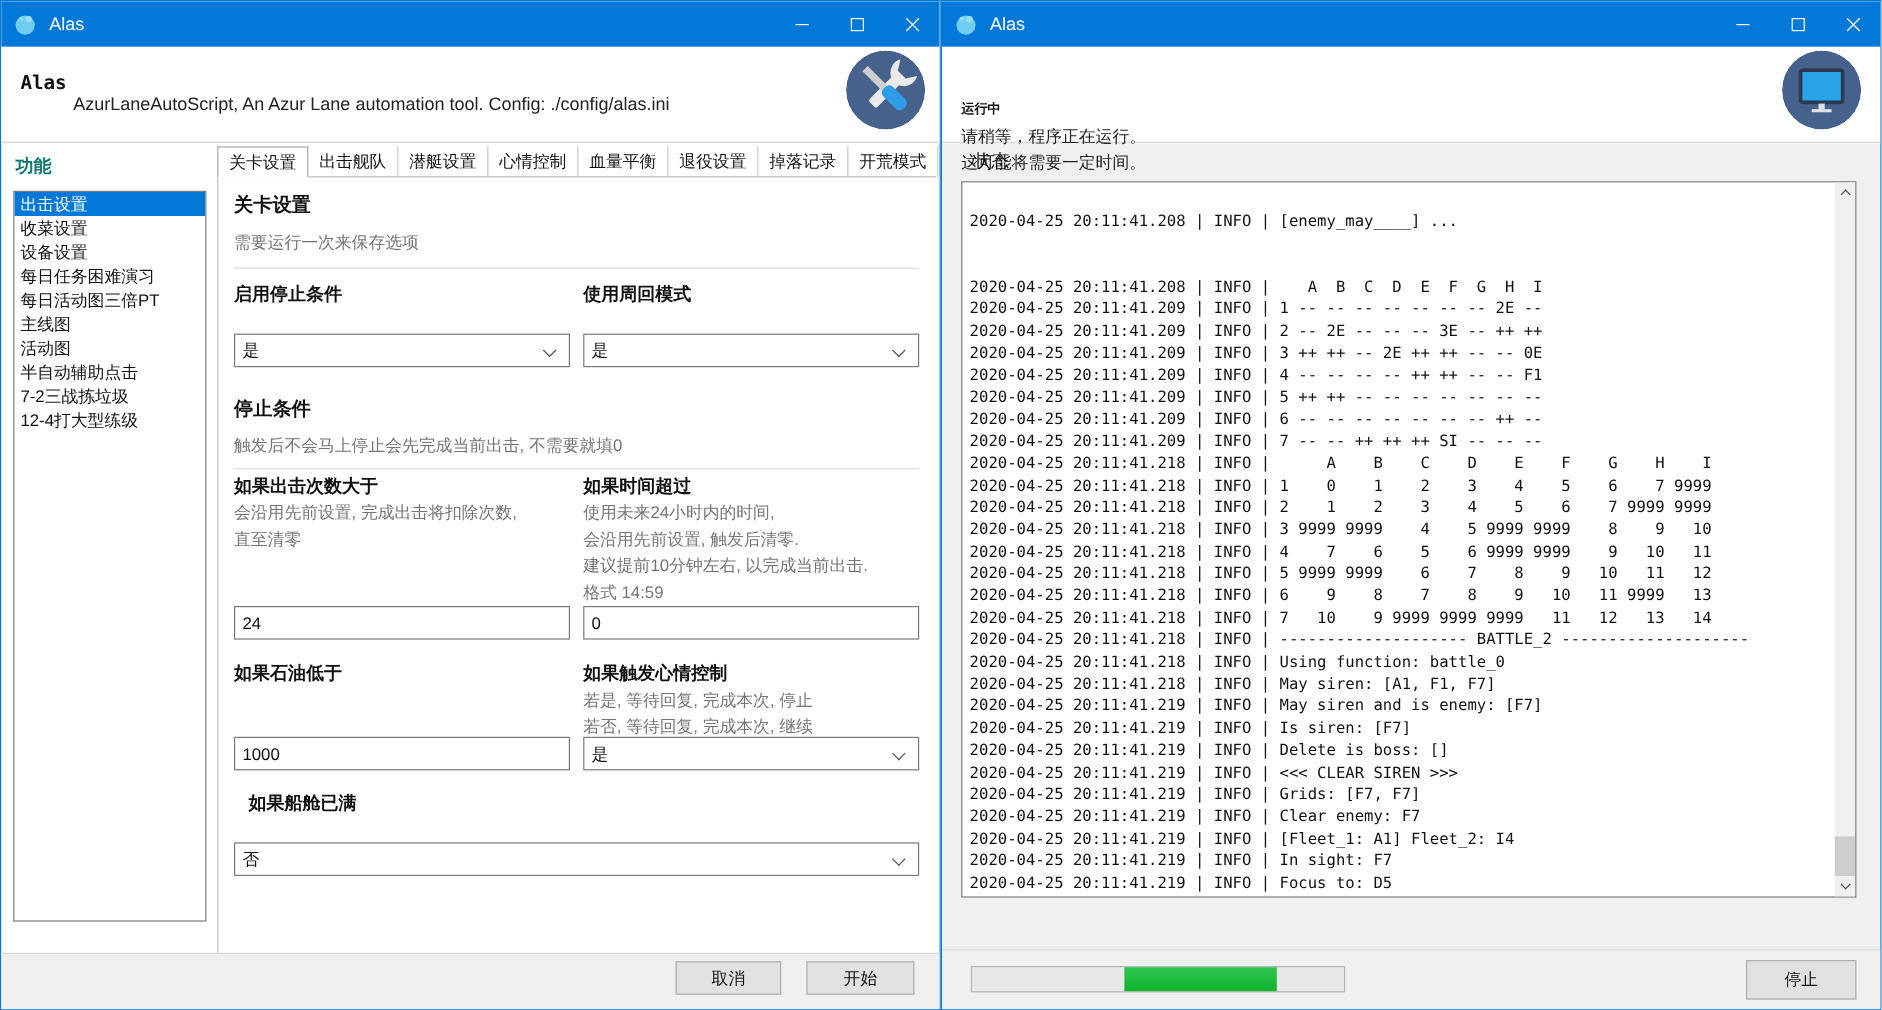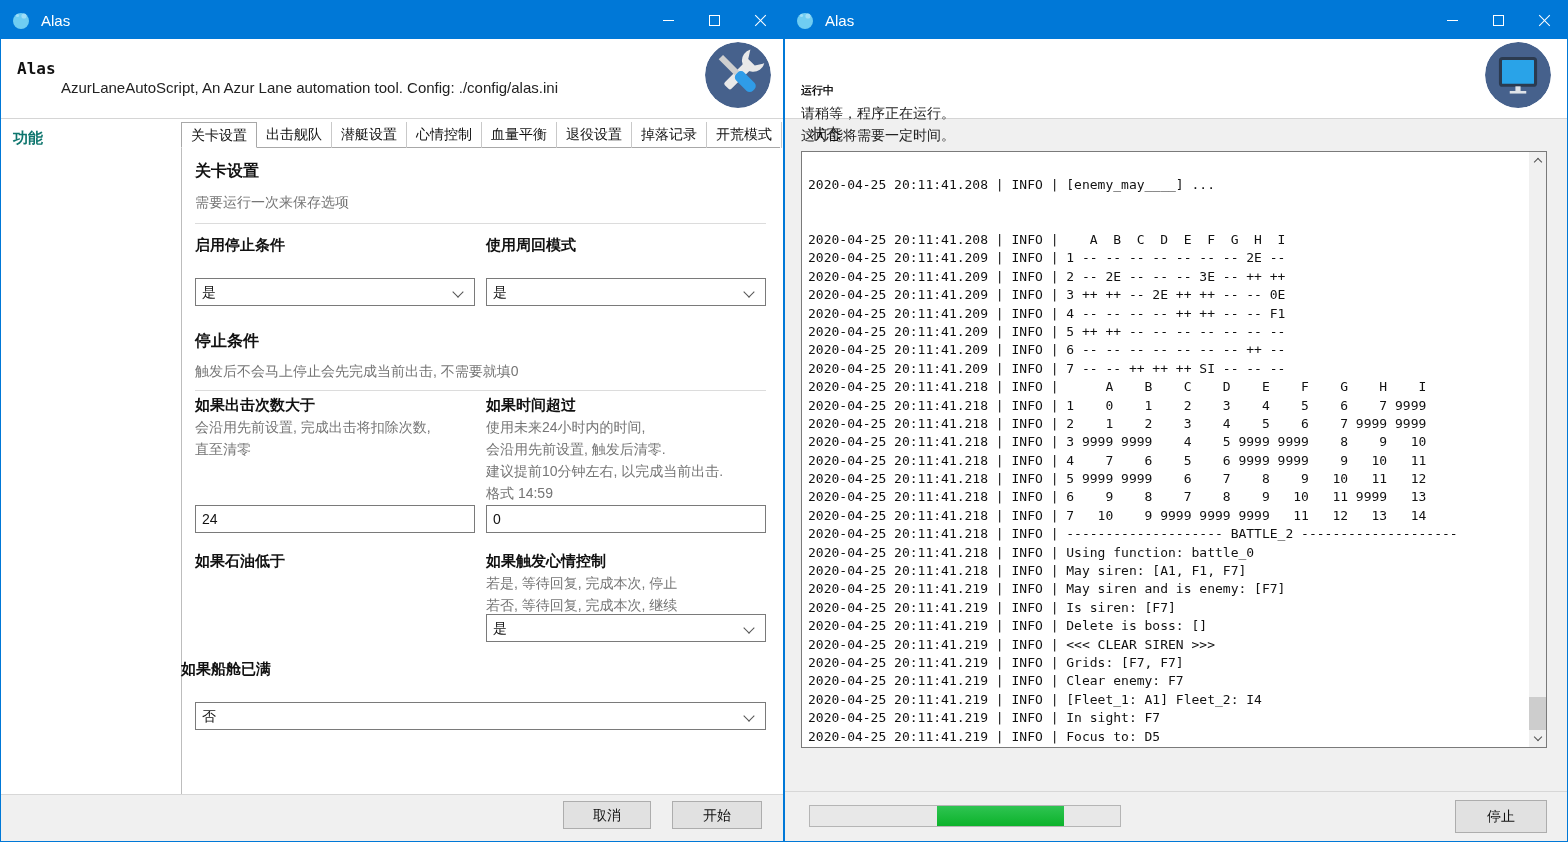--- a/index.html
+++ b/index.html
@@ -98,20 +98,32 @@
           <path d="M23 6 a11 11 0 1 0 19 0 l-5 8 h-9 z" fill="#e9e9e9"></path>
         </g>
         <g transform="rotate(-45 32 32)">
           <rect x="29.5" y="8" width="6" height="22" fill="#cfcfcf"></rect>
           <rect x="27" y="30" width="11" height="23" rx="4.5" fill="#2f9ce8"></rect>
         </g>
       </svg>
     </div>
 
     <div class="side-heading">功能</div>
+    <div class="side-list">
+        <div class="side-item selected">出击设置</div>
+        <div class="side-item">收菜设置</div>
+        <div class="side-item">设备设置</div>
+        <div class="side-item">每日任务困难演习</div>
+        <div class="side-item">每日活动图三倍PT</div>
+        <div class="side-item">主线图</div>
+        <div class="side-item">活动图</div>
+        <div class="side-item">半自动辅助点击</div>
+        <div class="side-item">7-2三战拣垃圾</div>
+        <div class="side-item">12-4打大型练级</div>
+      </div>
 
     <div class="tabbar">
         <div class="tab active">关卡设置</div>
         <div class="tab">出击舰队</div>
         <div class="tab">潜艇设置</div>
         <div class="tab">心情控制</div>
         <div class="tab">血量平衡</div>
         <div class="tab">退役设置</div>
         <div class="tab">掉落记录</div>
         <div class="tab">开荒模式</div>
@@ -137,27 +149,28 @@
     <input class="f-input" style="left: 194px; top: 504px;" value="24">
 
     <div class="f-label" style="left:485px;top:395px;">如果时间超过</div>
     <div class="f-desc" style="left:485px;top:415px;width:285px;">使用未来24小时内的时间,
 会沿用先前设置, 触发后清零.
 建议提前10分钟左右, 以完成当前出击.
 格式 14:59</div>
     <input class="f-input" style="left: 485px; top: 504px;" value="0">
 
     <div class="f-label" style="left:194px;top:551px;">如果石油低于</div>
+    <input class="f-input" style="left: 194px; top: 613px;" value="1000">
 
     <div class="f-label" style="left:485px;top:551px;">如果触发心情控制</div>
     <div class="f-desc" style="left:485px;top:571px;width:285px;">若是, 等待回复, 完成本次, 停止
 若否, 等待回复, 完成本次, 继续</div>
     <div class="f-select" style="left:485px;top:613px;"><span>是</span></div>
 
-    <div class="f-label" style="left:180px;top:659px;text-align:right;">如果船舱已满</div>
+    <div class="f-label" style="left:206px;top:659px;text-align:right;">如果船舱已满</div>
     <div class="f-select" style="left:194px;top:701px;width:571px;"><span>否</span></div>
 
     <div class="footer">
       <div class="btn" style="right:132px;top:6px;width:88px;">取消</div>
       <div class="btn" style="right:21px;top:6px;width:90px;">开始</div>
     </div>
   </div>
 
   <div class="window" id="win-right">
     <div class="titlebar">

